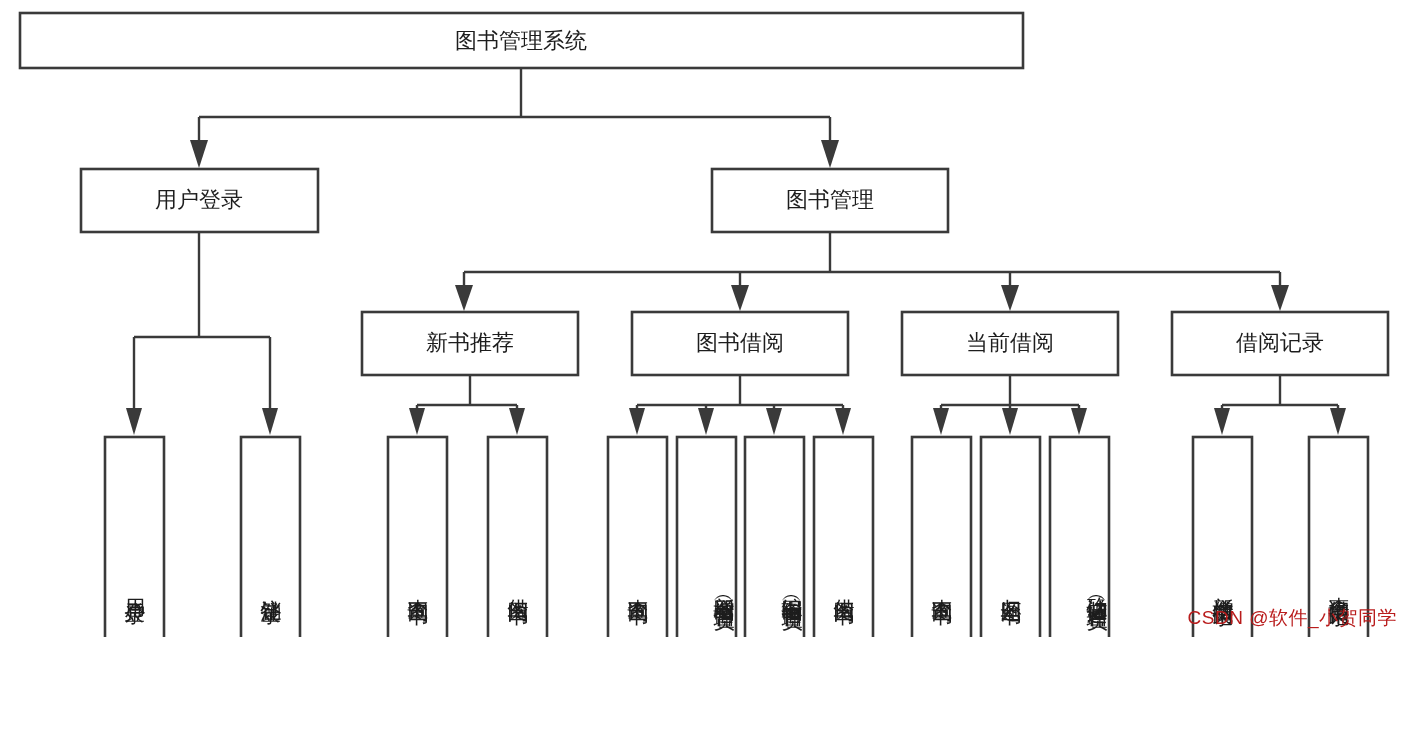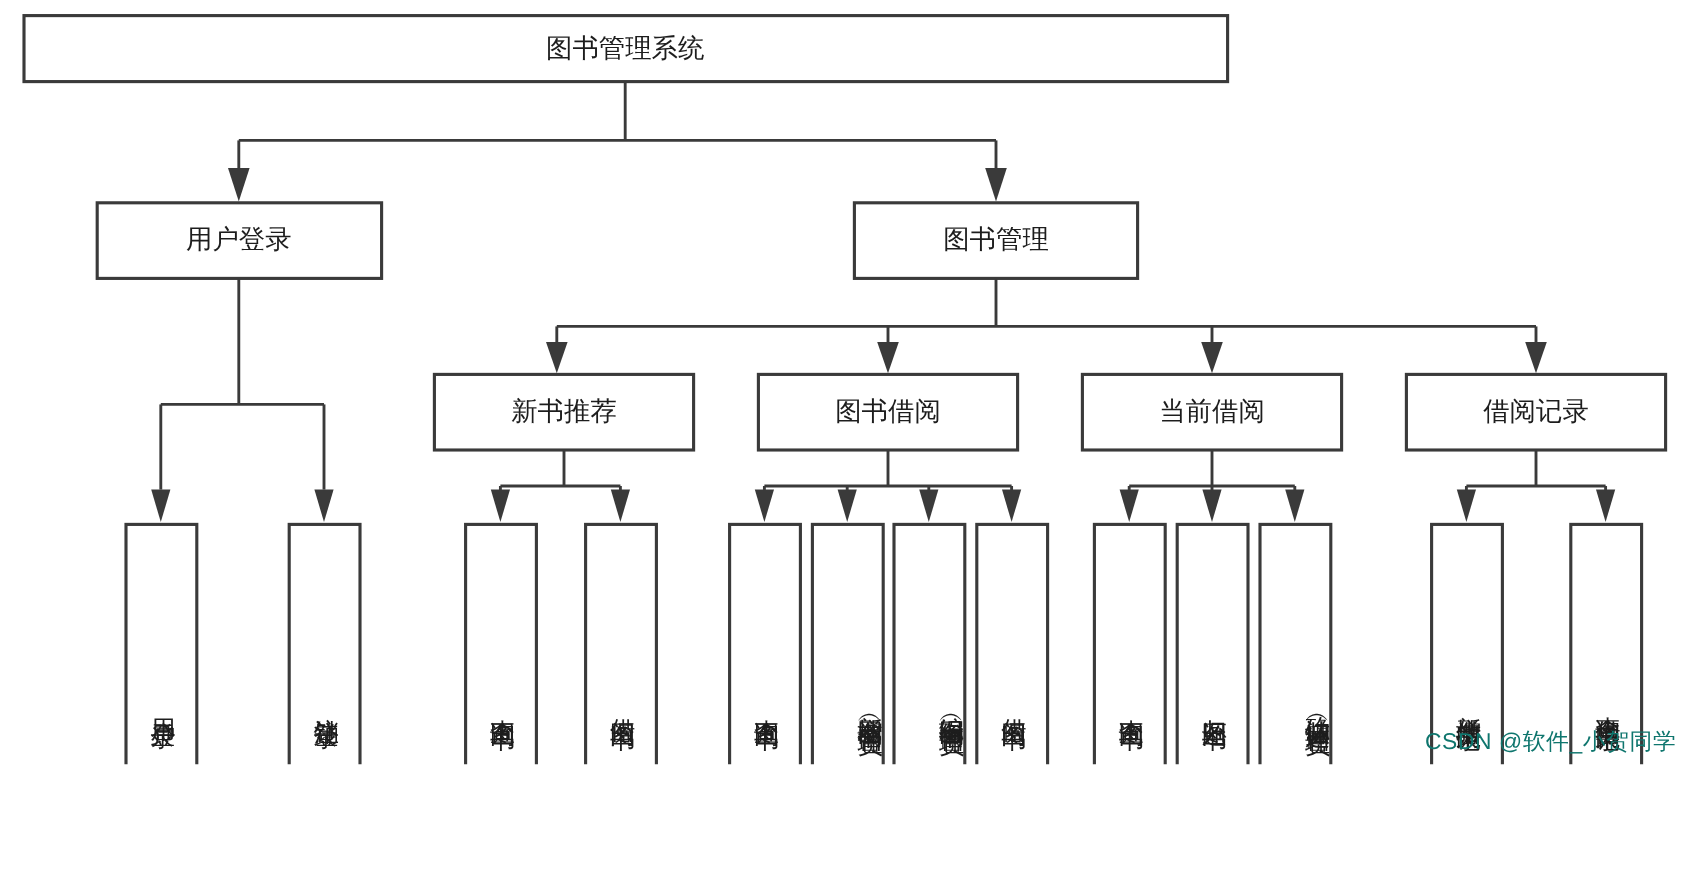--- a/index.html
+++ b/index.html
@@ -64,21 +64,21 @@
   }
   .leaf-label.centered {
     align-items: center;
   }
   #watermark {
     position: absolute;
     right: 8px;
     bottom: 6px;
     font-family: "Liberation Sans", "DejaVu Sans", sans-serif;
     font-size: 19px;
-    color: #0f766e;
+    color: #b91c1c;
     letter-spacing: 0.5px;
     white-space: nowrap;
     user-select: none;
   }
 </style>
 </head>
 <body>
 
 <div id="stage">
 

